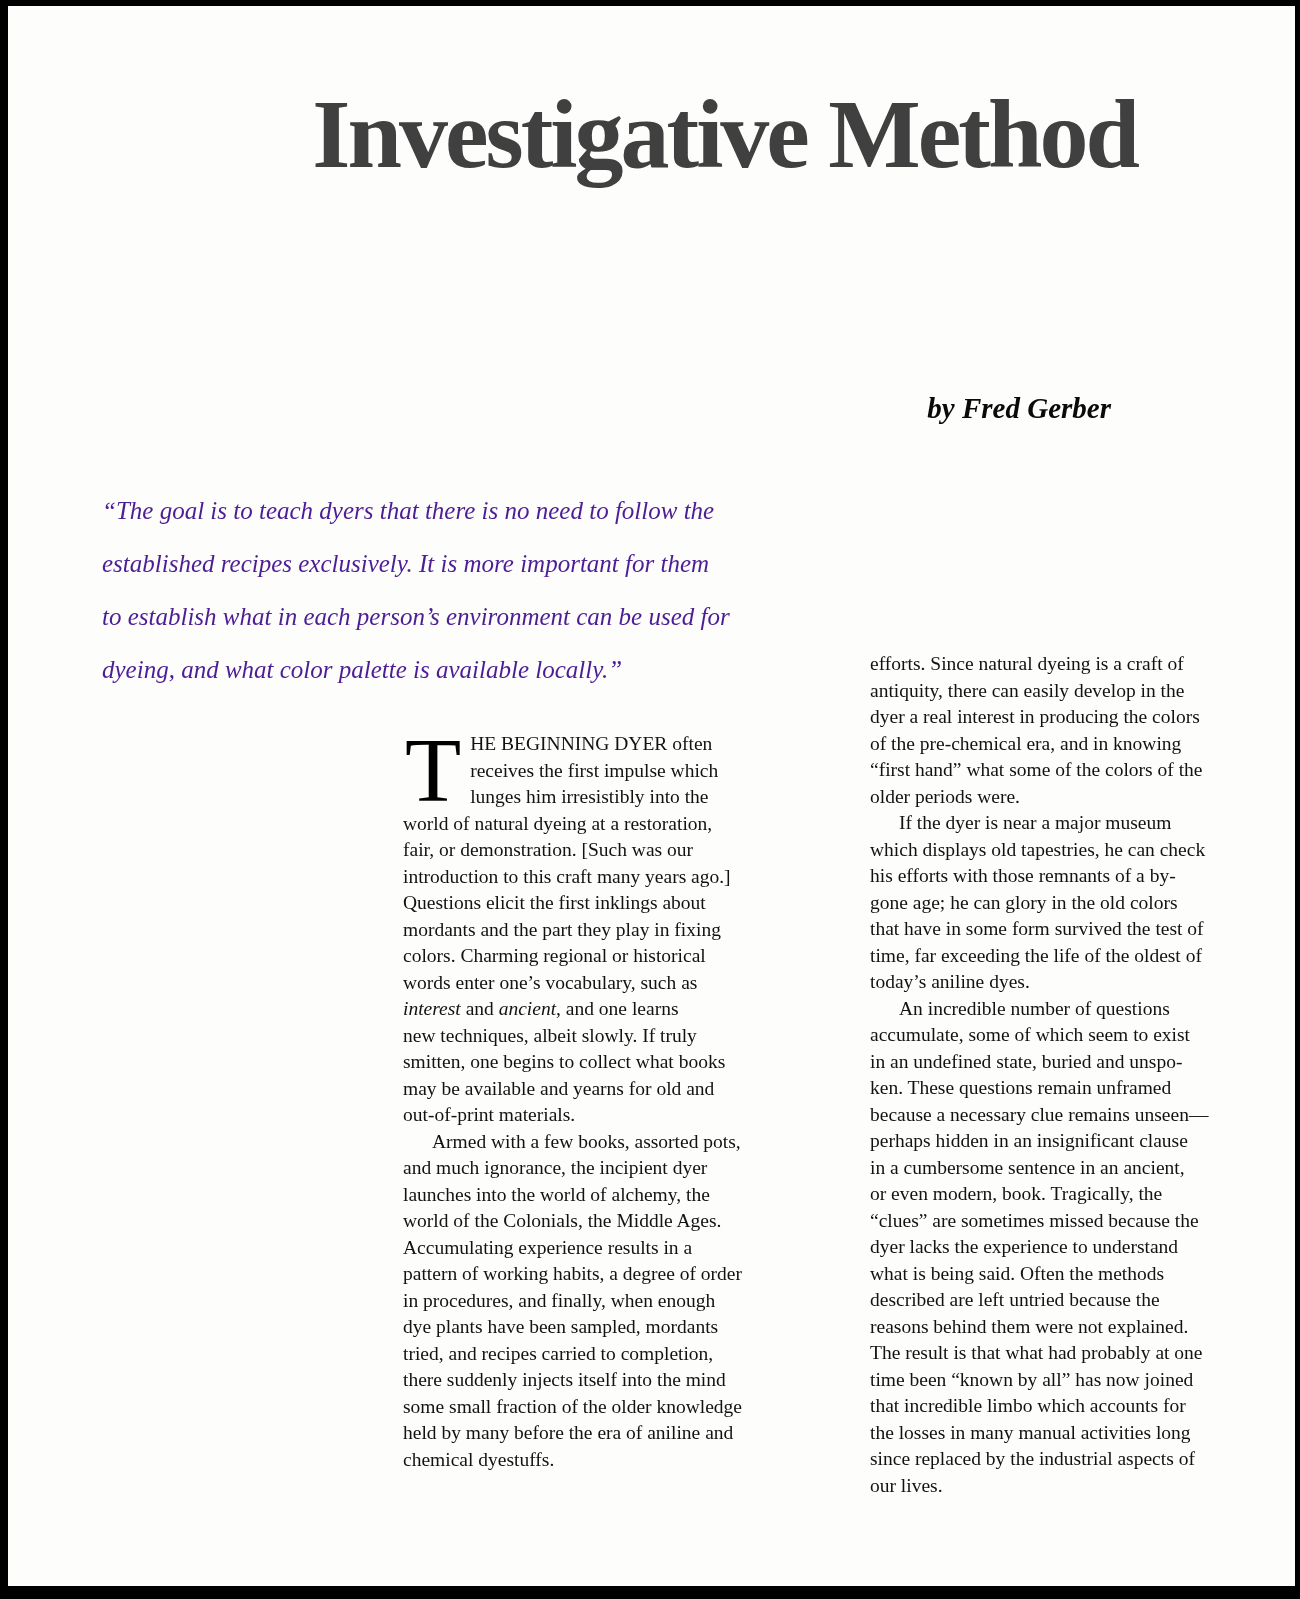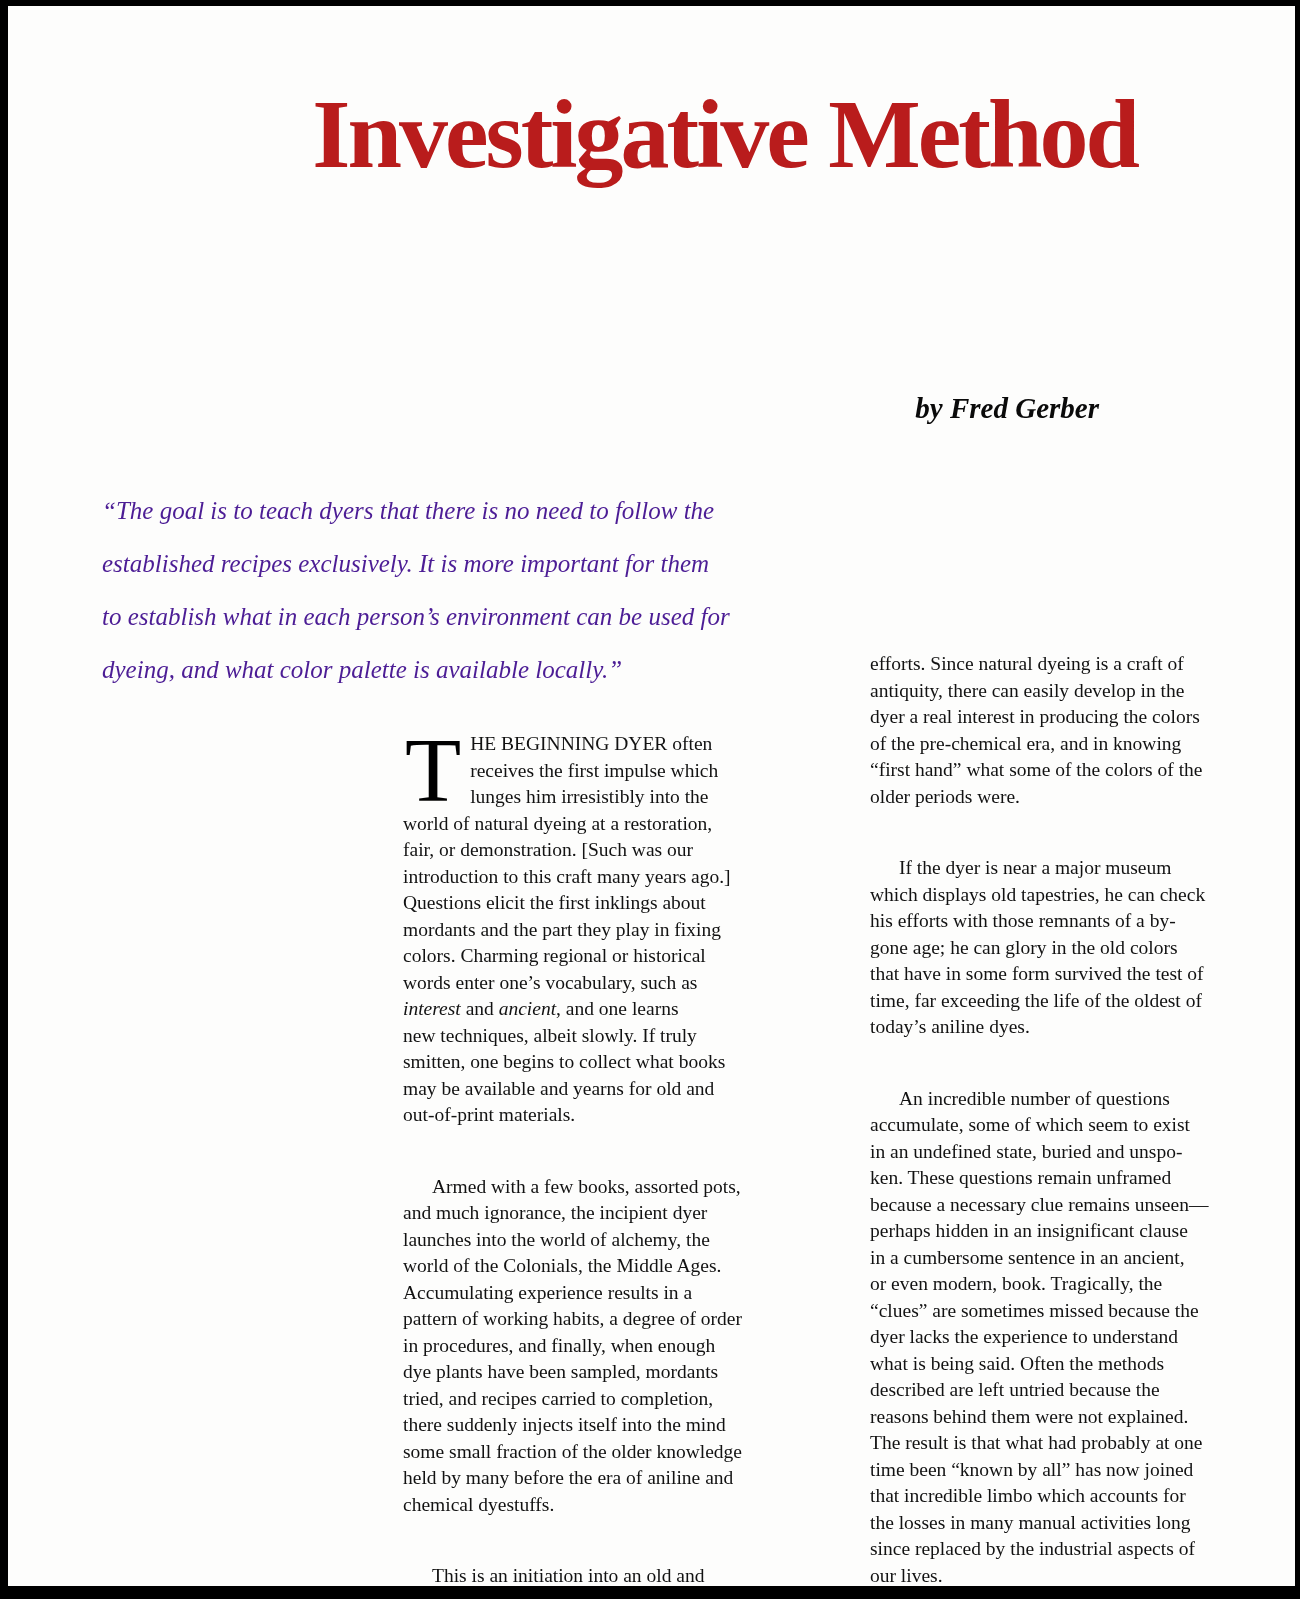--- a/index.html
+++ b/index.html
@@ -20,28 +20,28 @@
 
   .title-block {
     position: absolute;
     top: 58px;
     right: 158px;
     text-align: right;
     font-weight: bold;
     font-size: 98px;
     line-height: 140px;
     letter-spacing: -3px;
-    color: #b91c1c;
+    color: #404040;
     white-space: nowrap;
   }
 
   .byline {
     position: absolute;
     top: 386px;
-    right: 196px;
+    right: 184px;
     font-size: 29px;
     font-style: italic;
     font-weight: bold;
     color: #0a0a0a;
   }
 
   .epigraph {
     position: absolute;
     top: 478px;
     left: 94px;
@@ -60,21 +60,21 @@
     line-height: 26.5px;
     color: #121212;
   }
   .col-left  { left: 395px; top: 725px; width: 384px; }
   .col-right { left: 862px; top: 645px; width: 394px; }
 
   .col p.body-para {
     margin: 0;
     white-space: pre-line;
   }
-  .col p.body-para.indent { text-indent: 29px; margin-top: 45px; }
+  .col p.body-para.indent { text-indent: 29px; }
 
   .dropcap {
     float: left;
     font-size: 92px;
     line-height: 79px;
     height: 79px;
     padding-right: 9px;
     padding-left: 2px;
     font-weight: 400;
     color: #000;
@@ -132,24 +132,20 @@
 world of the Colonials, the Middle Ages.
 Accumulating experience results in a
 pattern of working habits, a degree of order
 in procedures, and finally, when enough
 dye plants have been sampled, mordants
 tried, and recipes carried to completion,
 there suddenly injects itself into the mind
 some small fraction of the older knowledge
 held by many before the era of aniline and
 chemical dyestuffs.</span></p>
-        <p class="body-para indent"><span>This is an initiation into an old and
-venerable institution. It is exciting. If the
-bent of the dyer so leads him, he begins to
-wonder about the historical accuracy of his</span></p>
       </div>
   </section>
 
   <section class="col col-right">
     <div class="paragraphs">
         <p class="body-para"><span>efforts. Since natural dyeing is a craft of
 antiquity, there can easily develop in the
 dyer a real interest in producing the colors
 of the pre-chemical era, and in knowing
 “first hand” what some of the colors of the

